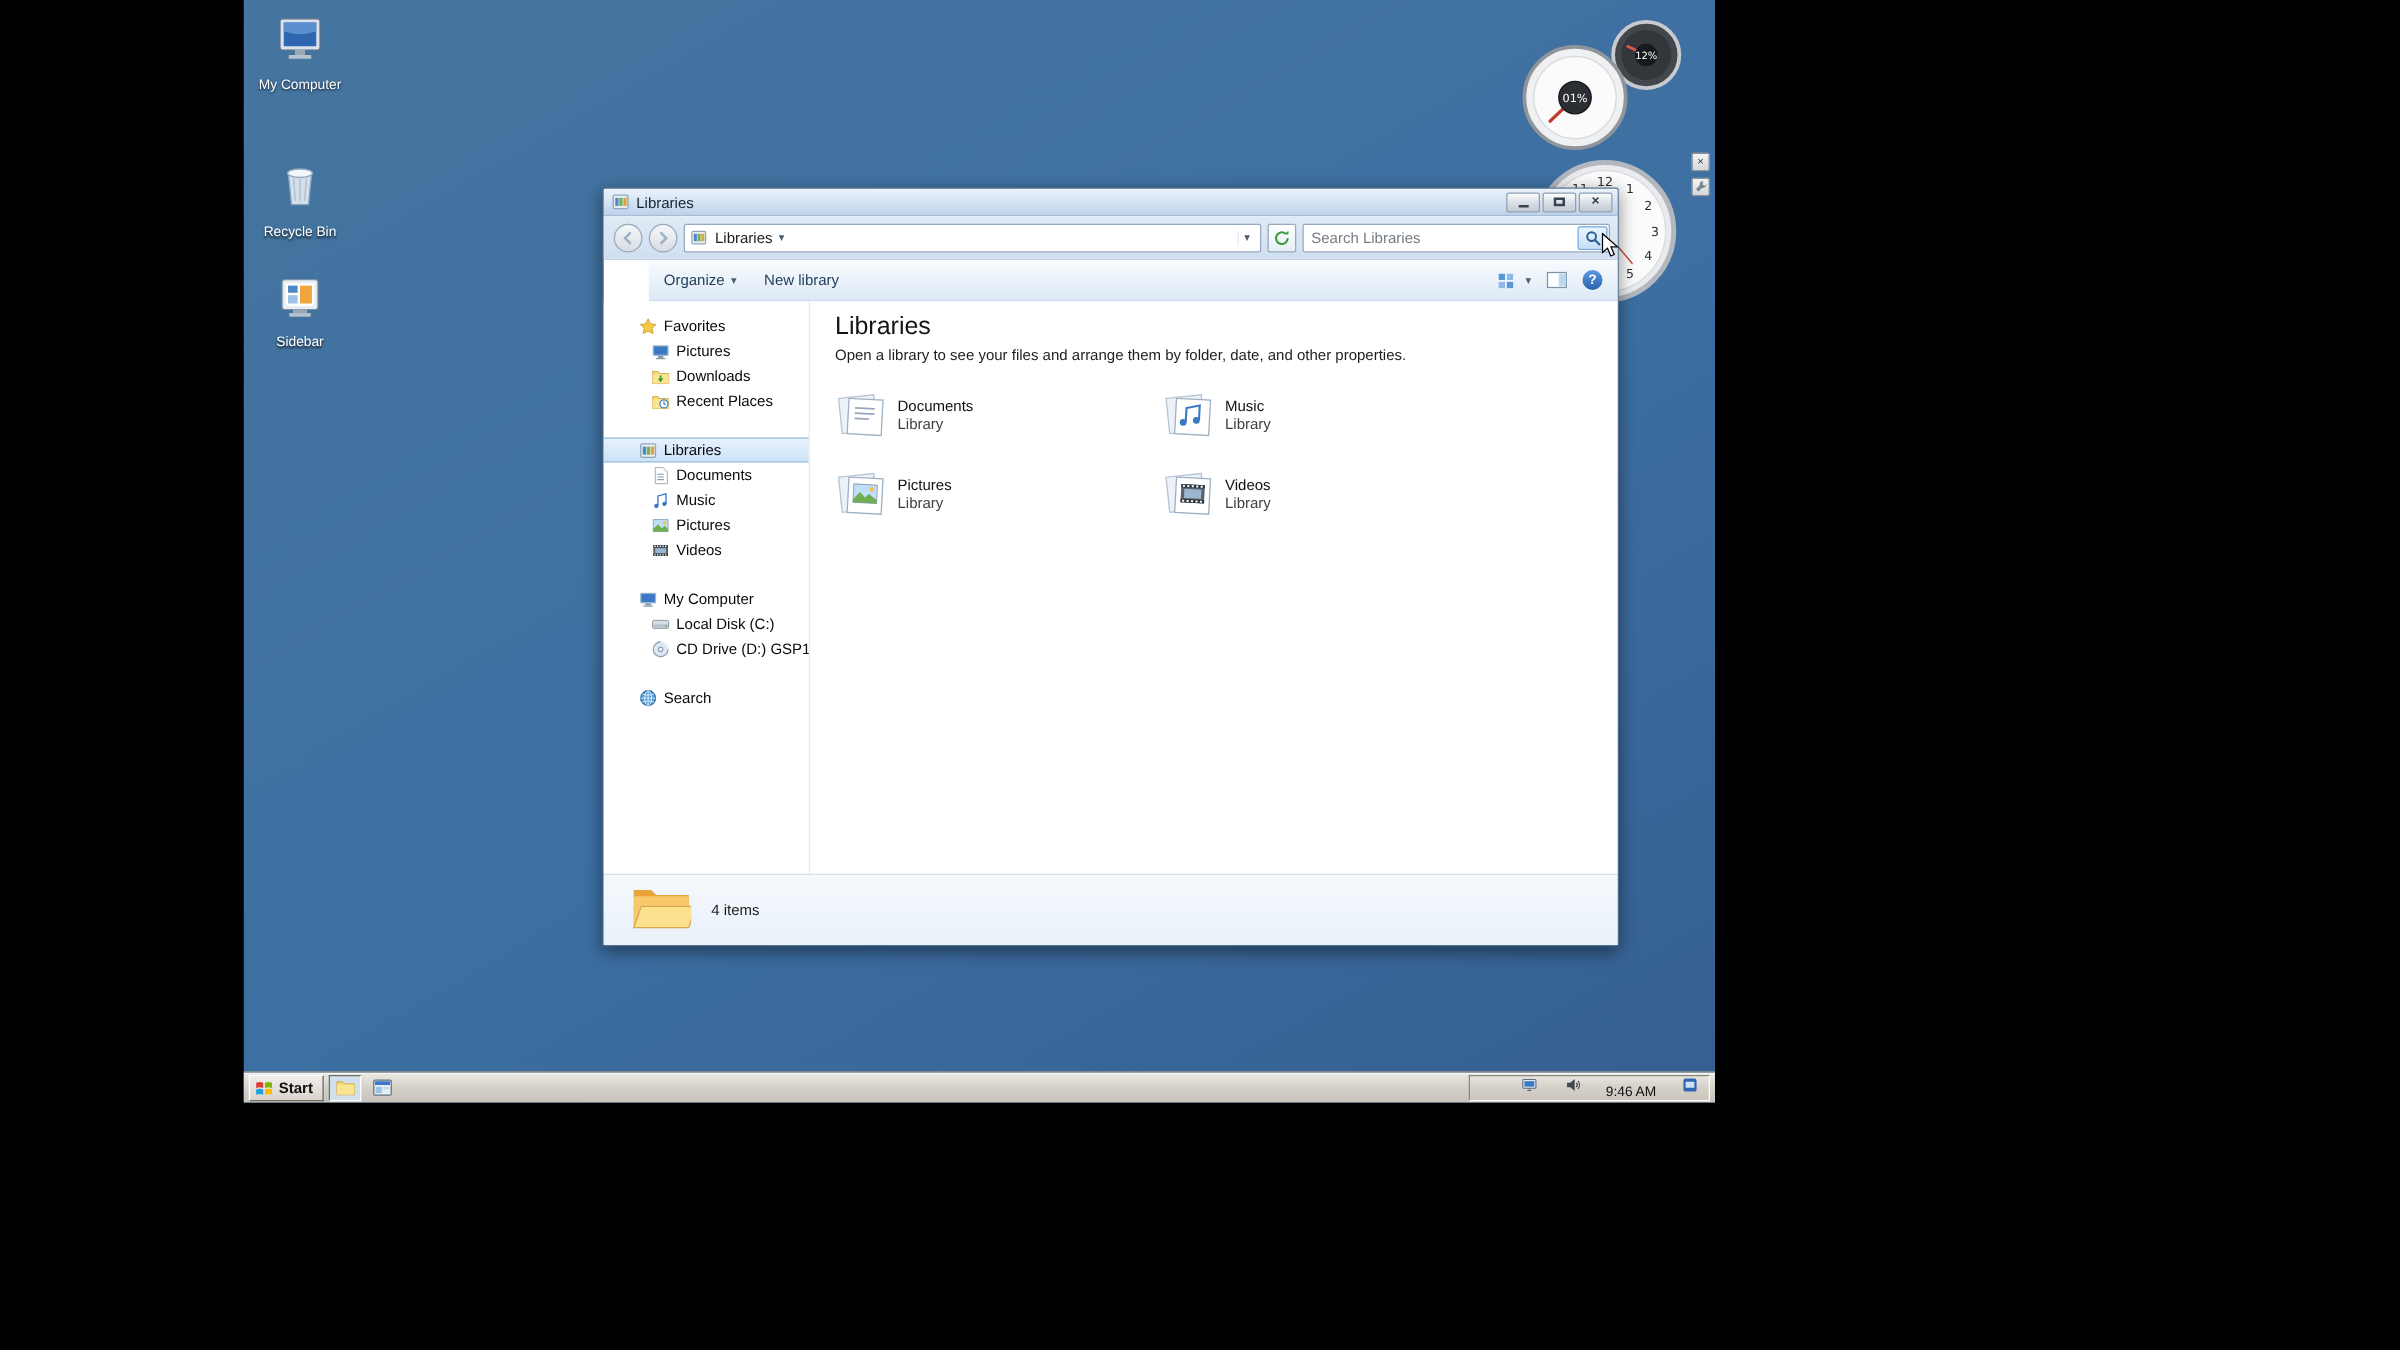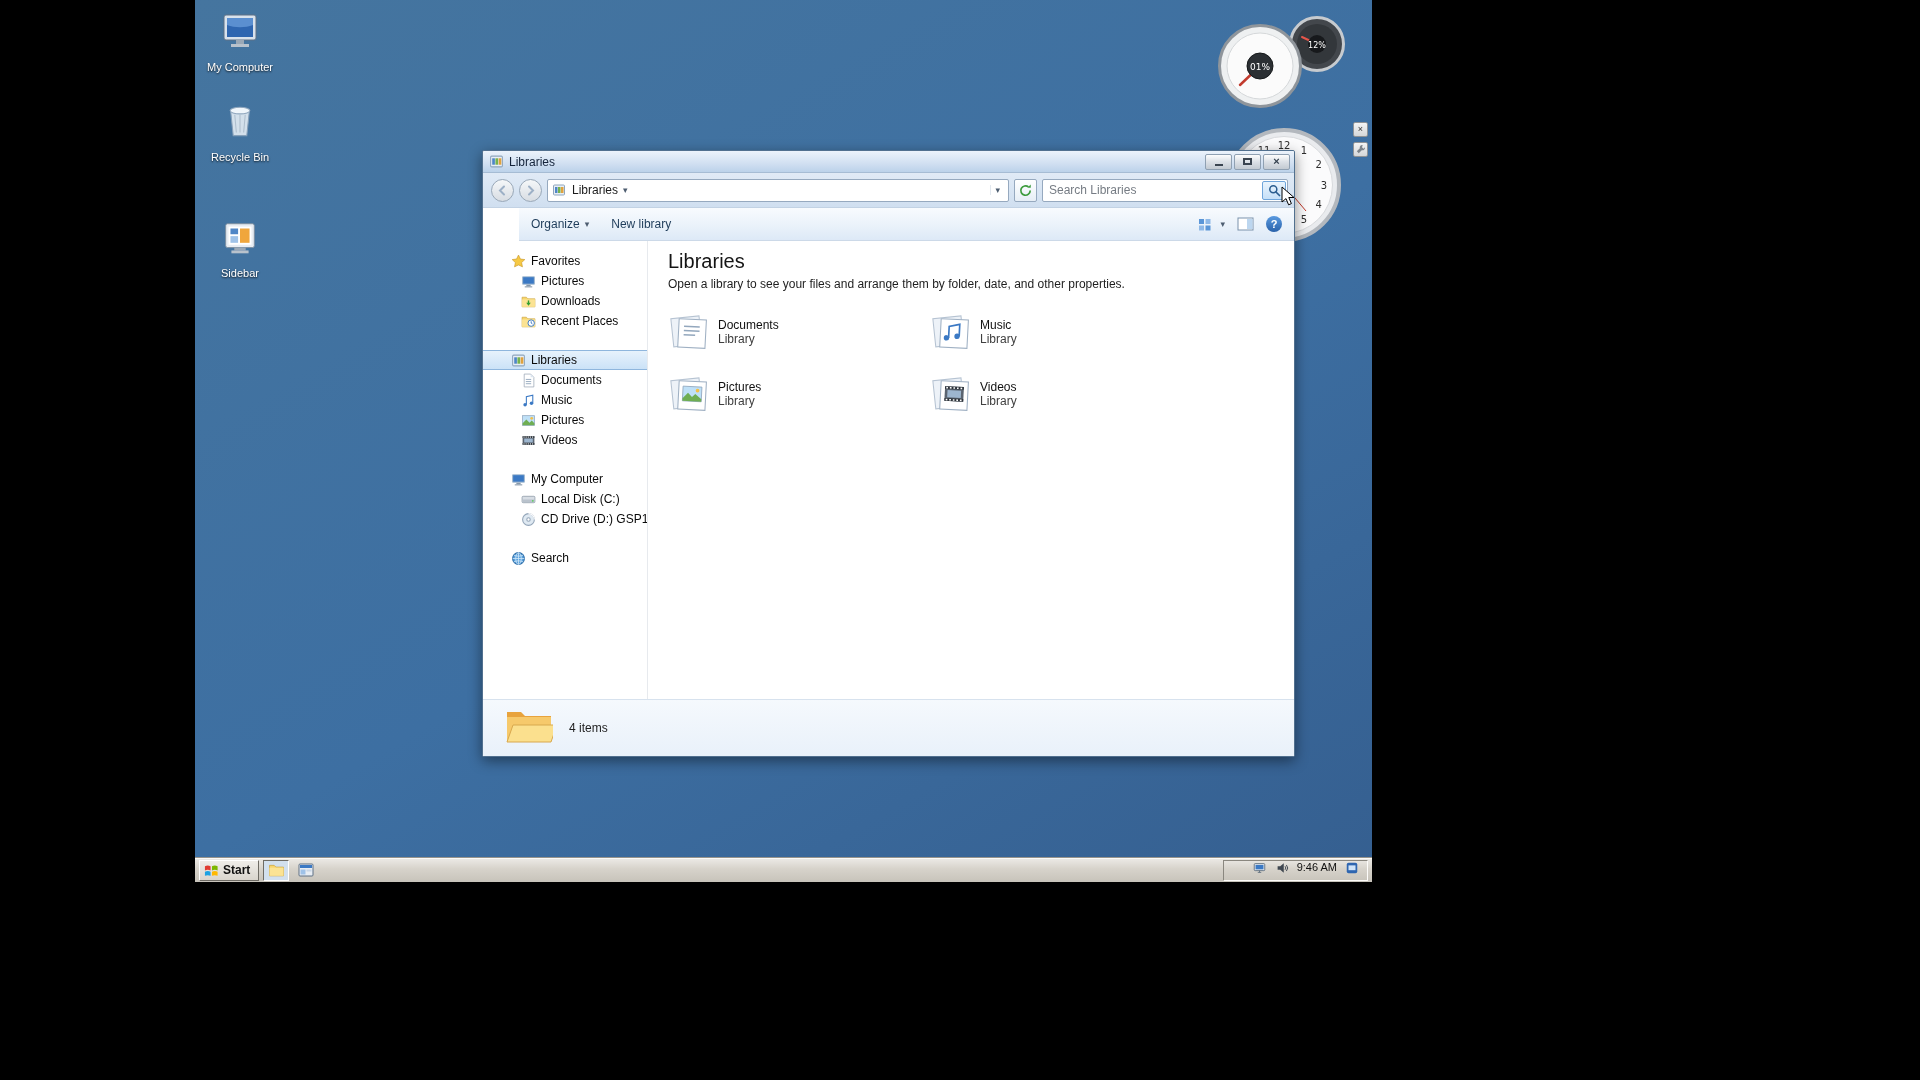--- a/index.html
+++ b/index.html
@@ -8,27 +8,27 @@
          font-family:"Liberation Sans","DejaVu Sans",sans-serif; }
 
   
   .desktop { position:absolute; left:195px; top:0; width:1177px; height:882px;
              background:linear-gradient(150deg,#45759f 0%,#3d6fa2 55%,#355f90 100%); }
 
   .desk-icon { position:absolute; width:88px; display:flex; flex-direction:column;
                align-items:center; gap:3px; cursor:default; }
   .desk-icon .lbl { color:#fff; font-size:11px; text-shadow:0 1px 2px rgba(0,0,0,.85); }
   #di-computer { left:1px; top:10px; }
-  #di-recycle  { left:1px; top:98px; }
+  #di-recycle  { left:1px; top:126px; }
   #di-sidebar  { left:1px; top:218px; }
 
   
   .gadget-cpu   { position:absolute; left:1022px; top:3px; width:150px; height:128px; }
   .dial-small   { position:absolute; left:71px; top:12px; }
-  .dial-big     { position:absolute; left:0;    top:20px;text-align:center; }
+  .dial-big     { position:absolute; left:0;    top:32px;text-align:center; }
   .gadget-clock { position:absolute; left:1031px; top:127px; }
   .gadget-controls { position:absolute; left:1158px; top:122px; display:flex;
                      flex-direction:column; gap:5px; align-items:center; }
   .gctl { width:15px; height:15px; border:1px solid #8f9397; border-radius:2px;
           background:linear-gradient(#f4f4f4,#d5d7d9); display:flex; align-items:center;
           justify-content:center; font-size:9px; color:#333; line-height:1; }
   svg text { font-family:"DejaVu Sans","Liberation Sans",sans-serif; }
 
   
   .window { position:absolute; left:287px; top:150px; width:813px; height:607px;
@@ -115,21 +115,21 @@
              display:flex; align-items:center; gap:4px; padding:0 4px;
              background:linear-gradient(#edebe7,#d7d3cb 45%,#c7c3ba);
              border-top:1px solid #97948c; box-shadow:inset 0 1px 0 #fbfaf8; }
   .startbtn { height:21px; display:flex; align-items:center; gap:4px;
               padding:0 8px 0 4px; font-size:12px; font-weight:bold; color:#111;
               background:linear-gradient(#efede9,#d9d5cd);
               border:1px solid; border-color:#ffffff #6e6b64 #6e6b64 #ffffff; }
   .qlbtn { width:26px; height:21px; display:flex; align-items:center; justify-content:center;
            border:1px solid transparent; }
   .qlbtn.active { background:#d2e0ee; border-color:#6e6b64 #ffffff #ffffff #6e6b64; }
-  .tray { margin-left:auto; height:21px; display:flex; align-items:flex-start; gap:8px;
+  .tray { margin-left:auto; height:21px; display:flex; align-items:flex-end; gap:20px;
           padding:0 8px; border:1px solid; border-color:#8a877f #fdfcfa #fdfcfa #8a877f; }
   .tray .time { font-size:11px; color:#111; }
 
   .cursor { position:absolute; left:1086px; top:186px; z-index:60; pointer-events:none; }
 </style>
 </head>
 <body>
 
 <div class="desktop">
 

